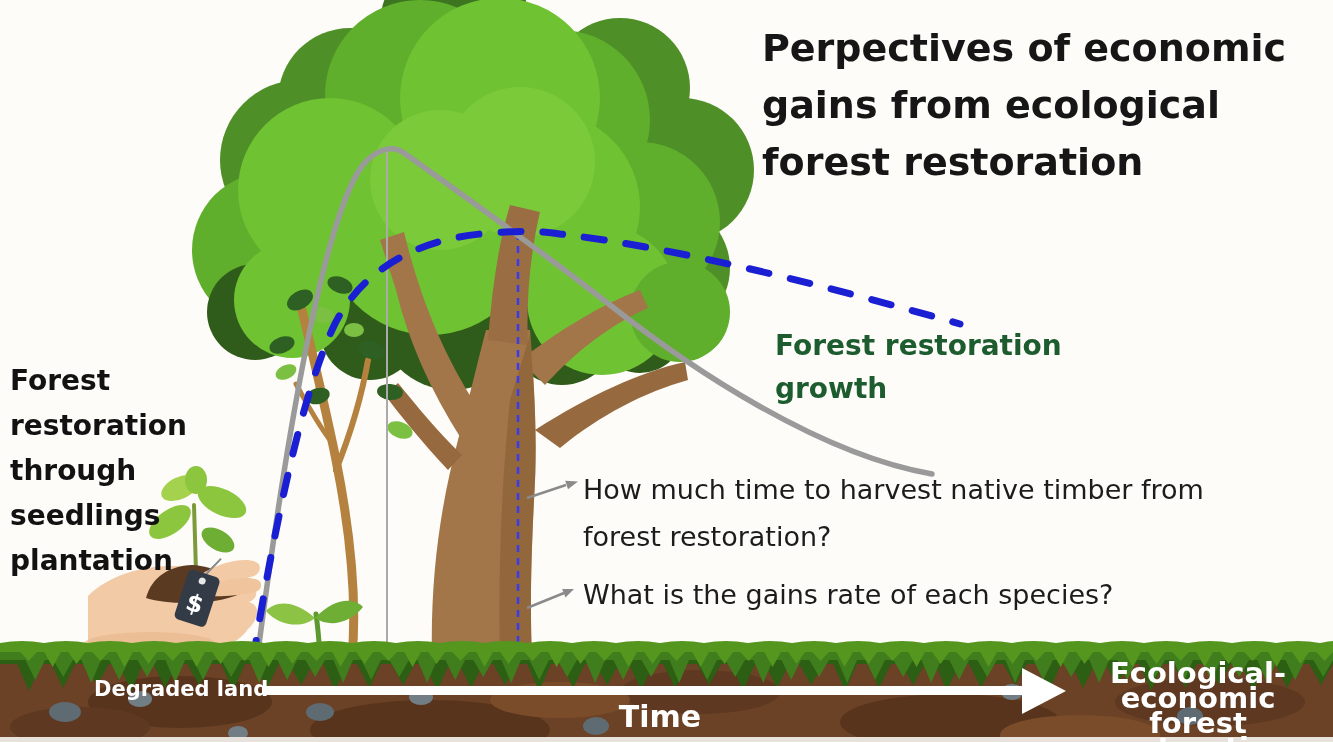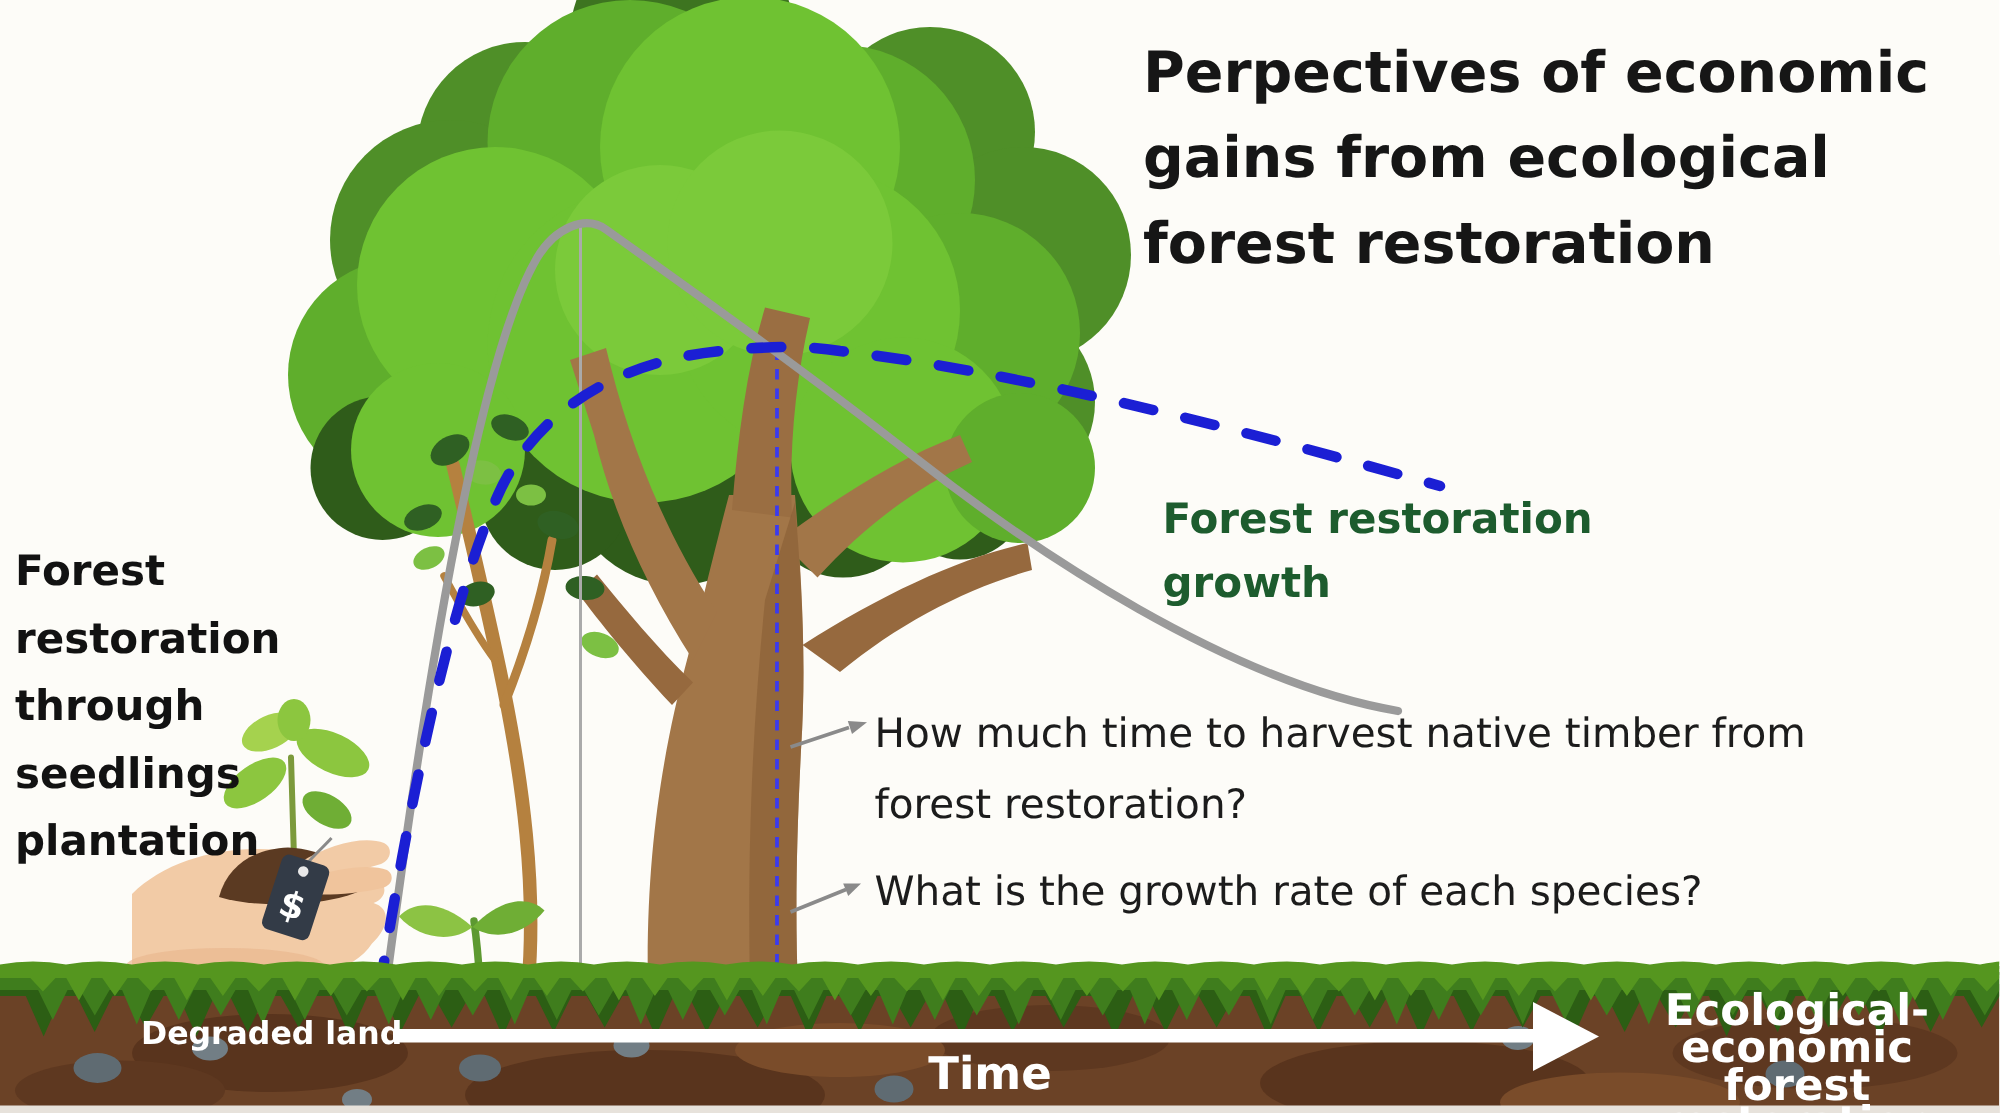--- a/index.html
+++ b/index.html
@@ -185,21 +185,21 @@
 through
 seedlings
 plantation</div>
 
   <div class="txt growth-label">Forest restoration
 growth</div>
 
   <div class="txt question q1">How much time to harvest native timber from
 forest restoration?</div>
 
-  <div class="txt question q2">What is the growth rate of each species?</div>
+  <div class="txt question q2">What is the gains rate of each species?</div>
 
   <div class="txt ground-label time-label">Time</div>
 
   <div class="txt ground-label degraded">Degraded land</div>
 
   <div class="txt ground-label end-label">Ecological-economic
 forest restoration</div>
 </div>
 
 </body></html>

